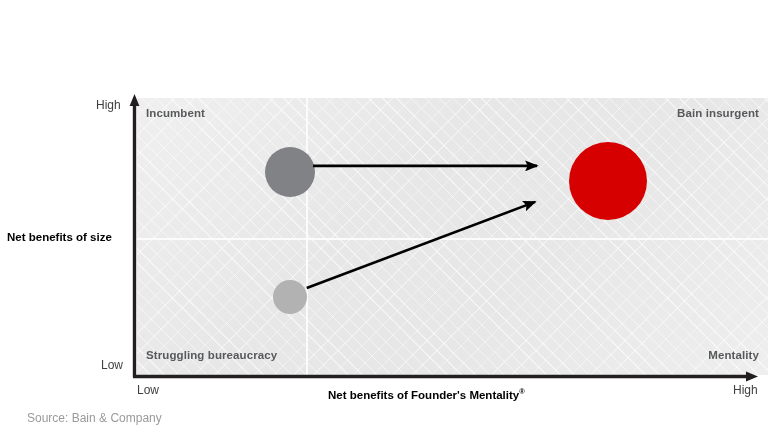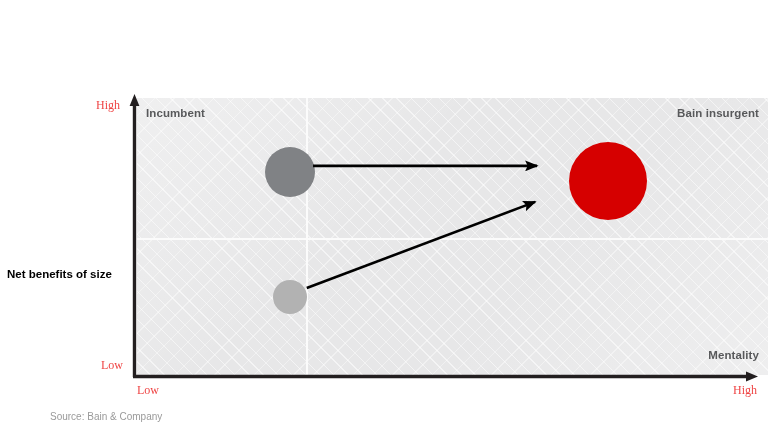--- a/index.html
+++ b/index.html
@@ -109,59 +109,59 @@
   }
 
   
   .axis-title {
     position: absolute;
     font-size: 11.5px;
     font-weight: bold;
     color: #000000;
     white-space: nowrap;
   }
-  #y-axis-title { left: 7px; top: 231px; margin-top: 37px; }
+  #y-axis-title { left: 7px; top: 231px; }
   #x-axis-title { left: 328px; top: 387px; }
   #x-axis-title .reg { font-size: 7.5px; vertical-align: super; }
 
   .tick-label {
     position: absolute;
     font-size: 12px;
-    color: #ef4444;
-    white-space: nowrap;
-    font-family: Liberation Serif, serif;
+    color: #404040;
+    white-space: nowrap;
   }
   #y-tick-high { left: 96px; top: 98px; }
   #y-tick-low  { left: 101px; top: 358px; }
   #x-tick-low  { left: 137px; top: 383px; }
   #x-tick-high { left: 733px; top: 383px; }
 
   #source-note {
     position: absolute;
-    left: 50px;
+    left: 27px;
     top: 411px;
-    font-size: 10px;
+    font-size: 12px;
     color: #9a9a9a;
     white-space: nowrap;
   }
 </style>
 </head>
 <body>
 
 <div id="stage">
 
   <div class="plot-area">
     <div class="plot-texture"></div>
     <div class="plot-sheen"></div>
 
     <div class="divider-v" style="left: 169.37px;"></div>
     <div class="divider-h" style="top: 140.27px;"></div>
 
     <div class="quad-label quad-tl">Incumbent</div>
     <div class="quad-label quad-tr">Bain insurgent</div>
+    <div class="quad-label quad-bl">Struggling bureaucracy</div>
     <div class="quad-label quad-br">Mentality</div>
 
     <div id="bubble-layer">
         <div class="bubble" style="width: 50px; height: 50px; left: 128.333px; top: 48.959px; background: rgb(128, 130, 133);"></div>
         <div class="bubble" style="width: 34px; height: 34px; left: 136.333px; top: 181.886px; background: rgb(178, 178, 178);"></div>
         <div class="bubble" style="width: 78px; height: 78px; left: 431.726px; top: 44.1px; background: rgb(214, 0, 0);"></div>
       </div>
 
     <svg id="arrow-layer" width="631" height="277" style="position:absolute;left:0;top:0;">
       <defs>
@@ -182,20 +182,21 @@
 
     <path d="M134.5,94 L129.6,106 L139.4,106 Z" fill="#231f20"></path>
 
     <line x1="133" y1="376.5" x2="748" y2="376.5" stroke="#231f20" stroke-width="3.4"></line>
 
     <path d="M758,376.5 L746,371.4 L746,381.6 Z" fill="#231f20"></path>
   </svg>
 
   <div class="axis-title" id="y-axis-title">Net benefits of size</div>
 
+  <div class="axis-title" id="x-axis-title"><span>Net benefits of Founder's Mentality</span><span class="reg">®</span></div>
 
   <div class="tick-label" id="y-tick-high">High</div>
   <div class="tick-label" id="y-tick-low">Low</div>
   <div class="tick-label" id="x-tick-low">Low</div>
   <div class="tick-label" id="x-tick-high">High</div>
 
   <div id="source-note">Source: Bain &amp; Company</div>
 
 </div>
 

